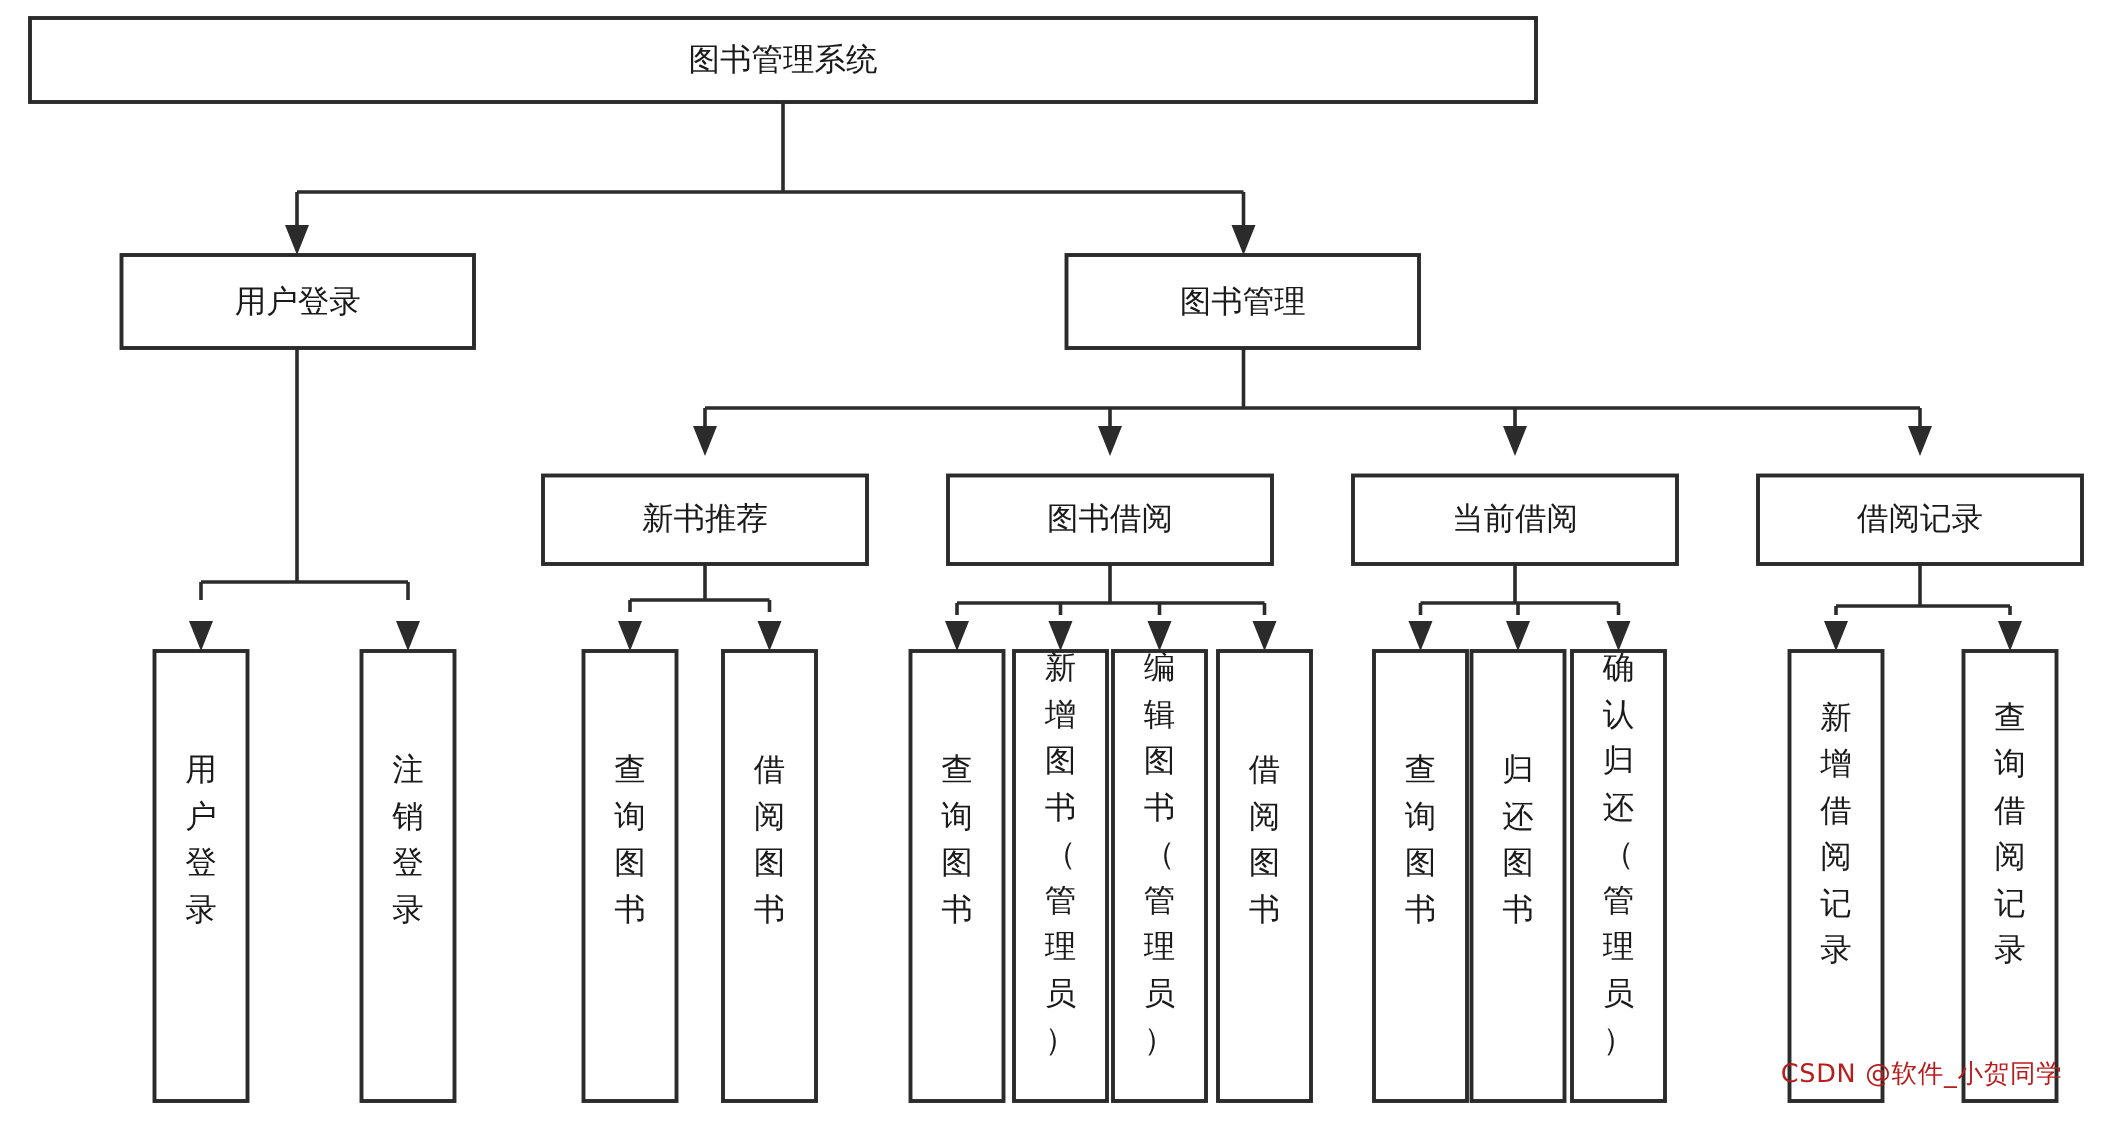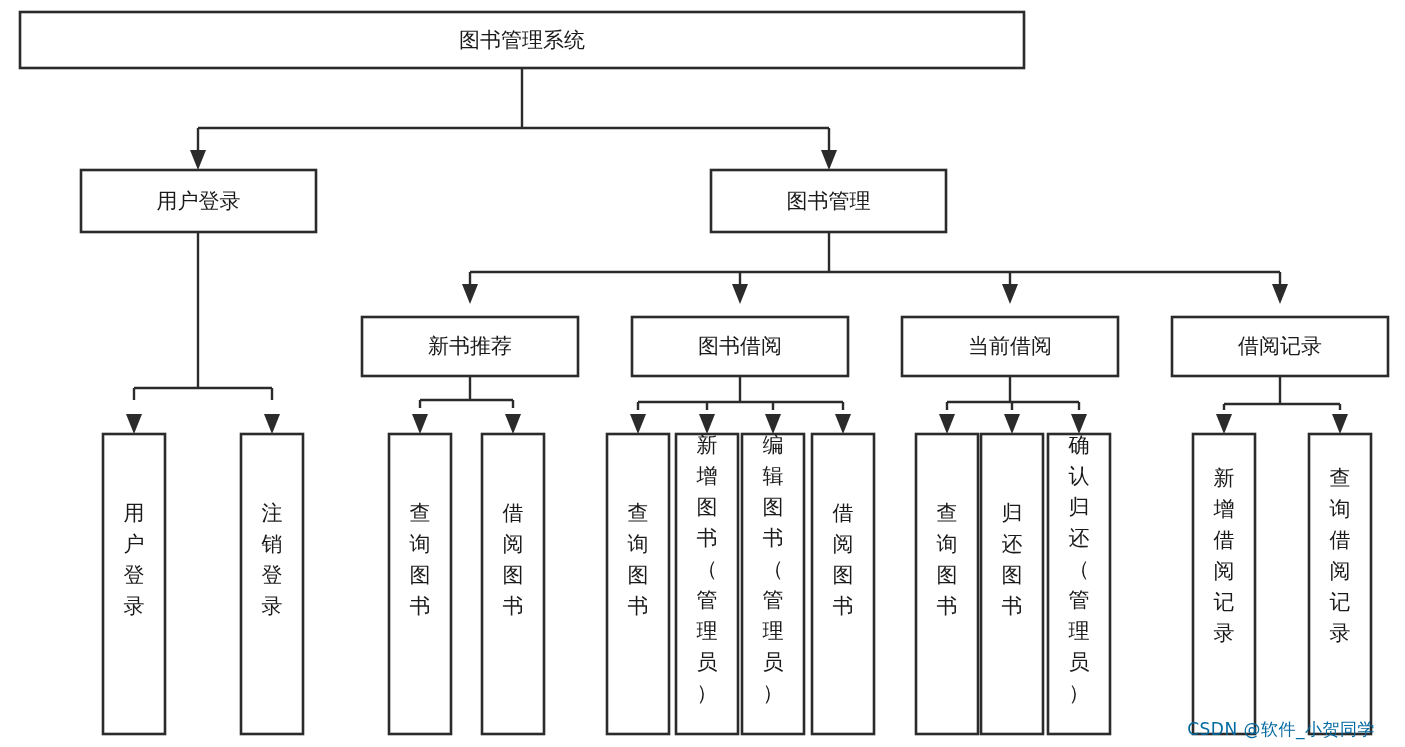--- a/index.html
+++ b/index.html
@@ -49,24 +49,24 @@
   }
   .node-label-v {
     fill: #1a1a1a;
     font-family: "DejaVu Sans", "Liberation Sans", sans-serif;
     font-size: 21px;
     text-anchor: middle;
   }
   .watermark {
     position: absolute;
     right: 14px;
-    bottom: 6px;
+    bottom: 20px;
     font-family: "DejaVu Sans", "Liberation Sans", sans-serif;
     font-size: 17px;
-    color: #0369a1;
+    color: #b91c1c;
     letter-spacing: 0.5px;
     white-space: nowrap;
     user-select: none;
   }
 </style>
 </head>
 <body>
 
 <div id="diagram-root">
 

